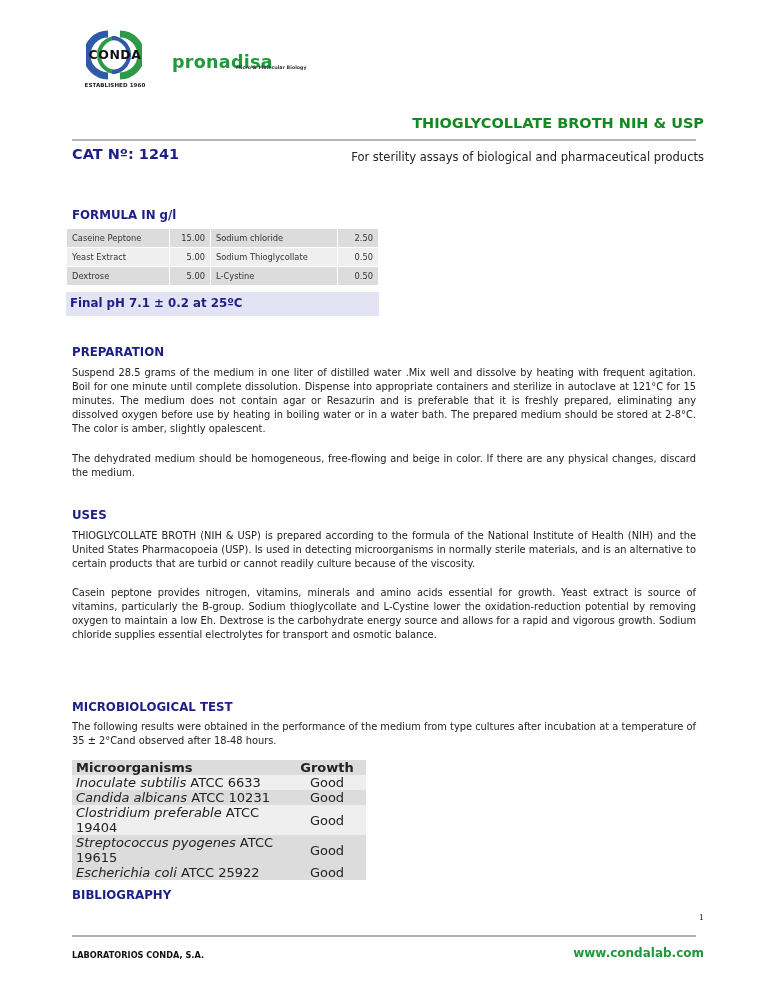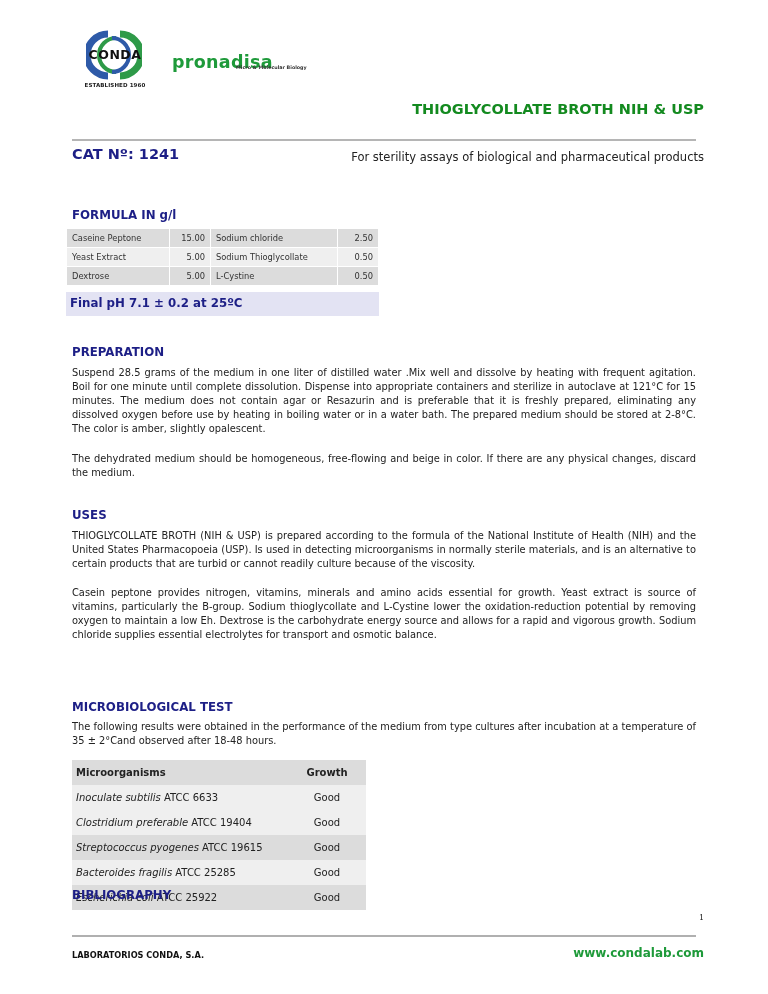--- a/index.html
+++ b/index.html
@@ -26,21 +26,21 @@
     position: absolute; left: 0; top: 8px; font-family: "DejaVu Sans", sans-serif;
     font-weight: bold; font-size: 17.5px; color: #1e9a3a; letter-spacing: 0.3px;
   }
   .pronadisa-tag {
     position: absolute; left: 64px; top: 21px; font-size: 4.8px; font-weight: bold; color: #333;
     white-space: nowrap;
   }
 
   
   .doc-title {
-    position: absolute; right: 72px; top: 101px;
+    position: absolute; right: 72px; top: 115px;
     font-family: "DejaVu Sans", sans-serif; font-weight: bold; font-size: 14.5px;
     color: #138a1f; white-space: nowrap; text-align: center;
   }
   .rule-top { position: absolute; left: 72px; top: 139px; width: 624px; height: 2px; background: #b5b5b5; }
   .cat-no {
     position: absolute; left: 72px; top: 146px; font-weight: bold; font-size: 14.5px; color: #1d1f86;
   }
   .subtitle {
     position: absolute; right: 72px; top: 150px; font-size: 11.5px; color: #222; white-space: nowrap;
   }
@@ -65,21 +65,21 @@
   .para {
     position: absolute; left: 72px; width: 624px; font-size: 9.85px; line-height: 14px;
     color: #222; text-align: justify;
   }
   .para.last-left { text-align: left; }
 
   
   .micro-table {
     position: absolute; left: 72px; top: 760px; width: 294px; border-collapse: collapse;
   }
-  .micro-table th, .micro-table td { height: 25px; font-size: 10px; color: #222; padding: 0 4px; }
+  .micro-table th, .micro-table td { height: 15px; font-size: 13px; color: #222; padding: 0 4px; }
   .micro-table th { background: #dcdcdc; text-align: left; font-weight: bold; }
   .micro-table th.growth, .micro-table td.growth { text-align: center; width: 70px; }
   .micro-table tr.light td { background: #efefef; }
   .micro-table tr.dark td { background: #dcdcdc; }
   .micro-table .species { font-style: italic; }
 
   .page-number {
     position: absolute; right: 72px; top: 913px; font-family: "DejaVu Serif", serif; font-size: 8px; color: #222;
   }
   .rule-bottom { position: absolute; left: 72px; top: 935px; width: 624px; height: 2px; background: #b0b0b0; }
@@ -157,30 +157,30 @@
   <table class="micro-table">
     <tbody>
         <tr>
       <th>Microorganisms</th>
       <th class="growth">Growth</th>
     </tr>
     <tr class="light">
       <td><span class="species">Inoculate subtilis</span> <span>ATCC 6633</span></td>
       <td class="growth">Good</td>
     </tr>
+    <tr class="dark">
+      <td><span class="species">Candida albicans</span> <span>ATCC 10231</span></td>
+      <td class="growth">Good</td>
+    </tr>
     <tr class="light">
       <td><span class="species">Clostridium preferable</span> <span>ATCC 19404</span></td>
       <td class="growth">Good</td>
     </tr>
     <tr class="dark">
       <td><span class="species">Streptococcus pyogenes</span> <span>ATCC 19615</span></td>
-      <td class="growth">Good</td>
-    </tr>
-    <tr class="light">
-      <td><span class="species">Bacteroides fragilis</span> <span>ATCC 25285</span></td>
       <td class="growth">Good</td>
     </tr>
     <tr class="dark">
       <td><span class="species">Escherichia coli</span> <span>ATCC 25922</span></td>
       <td class="growth">Good</td>
     </tr>
   </tbody>
     </table>
 
   <div class="section-heading" style="top:888px">BIBLIOGRAPHY</div>

